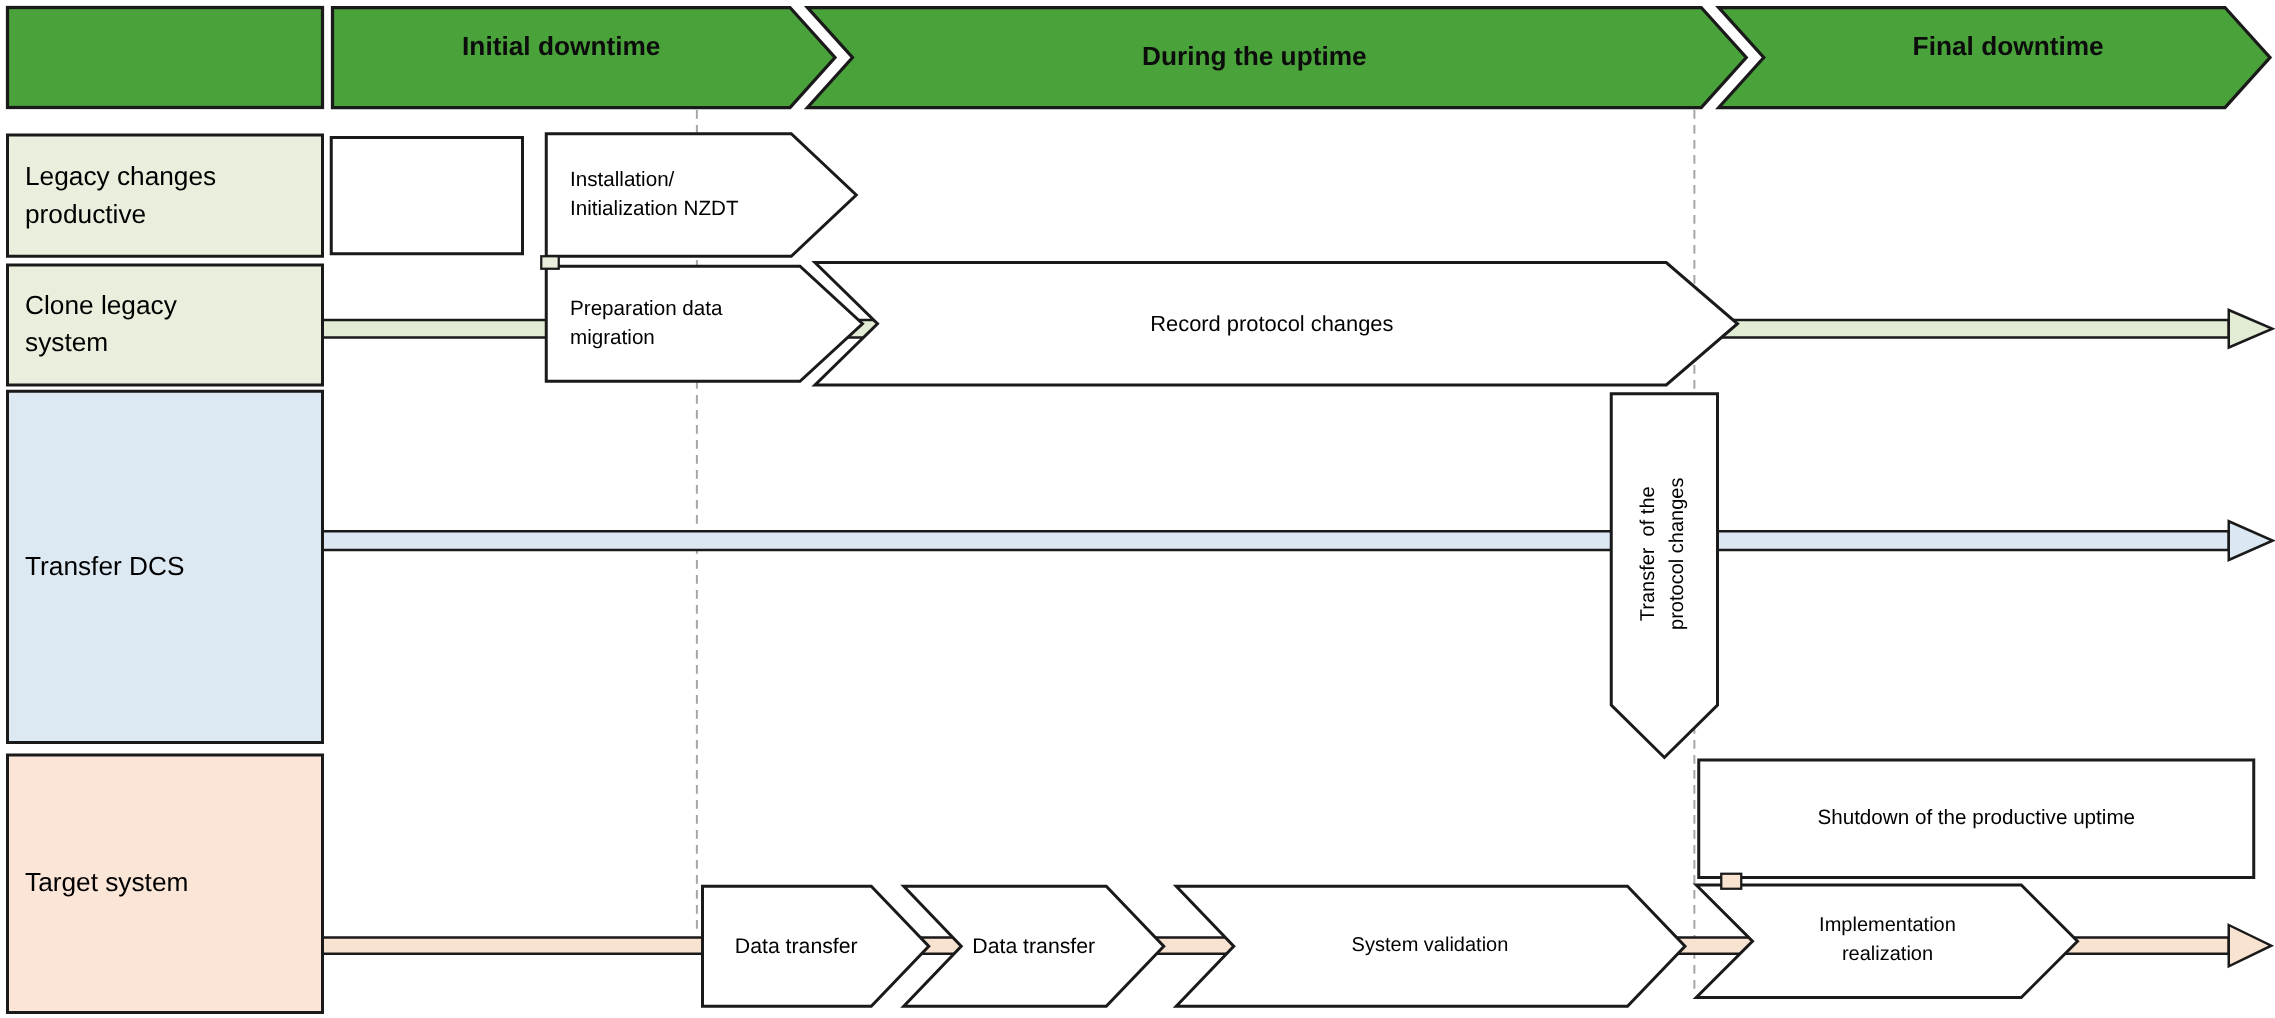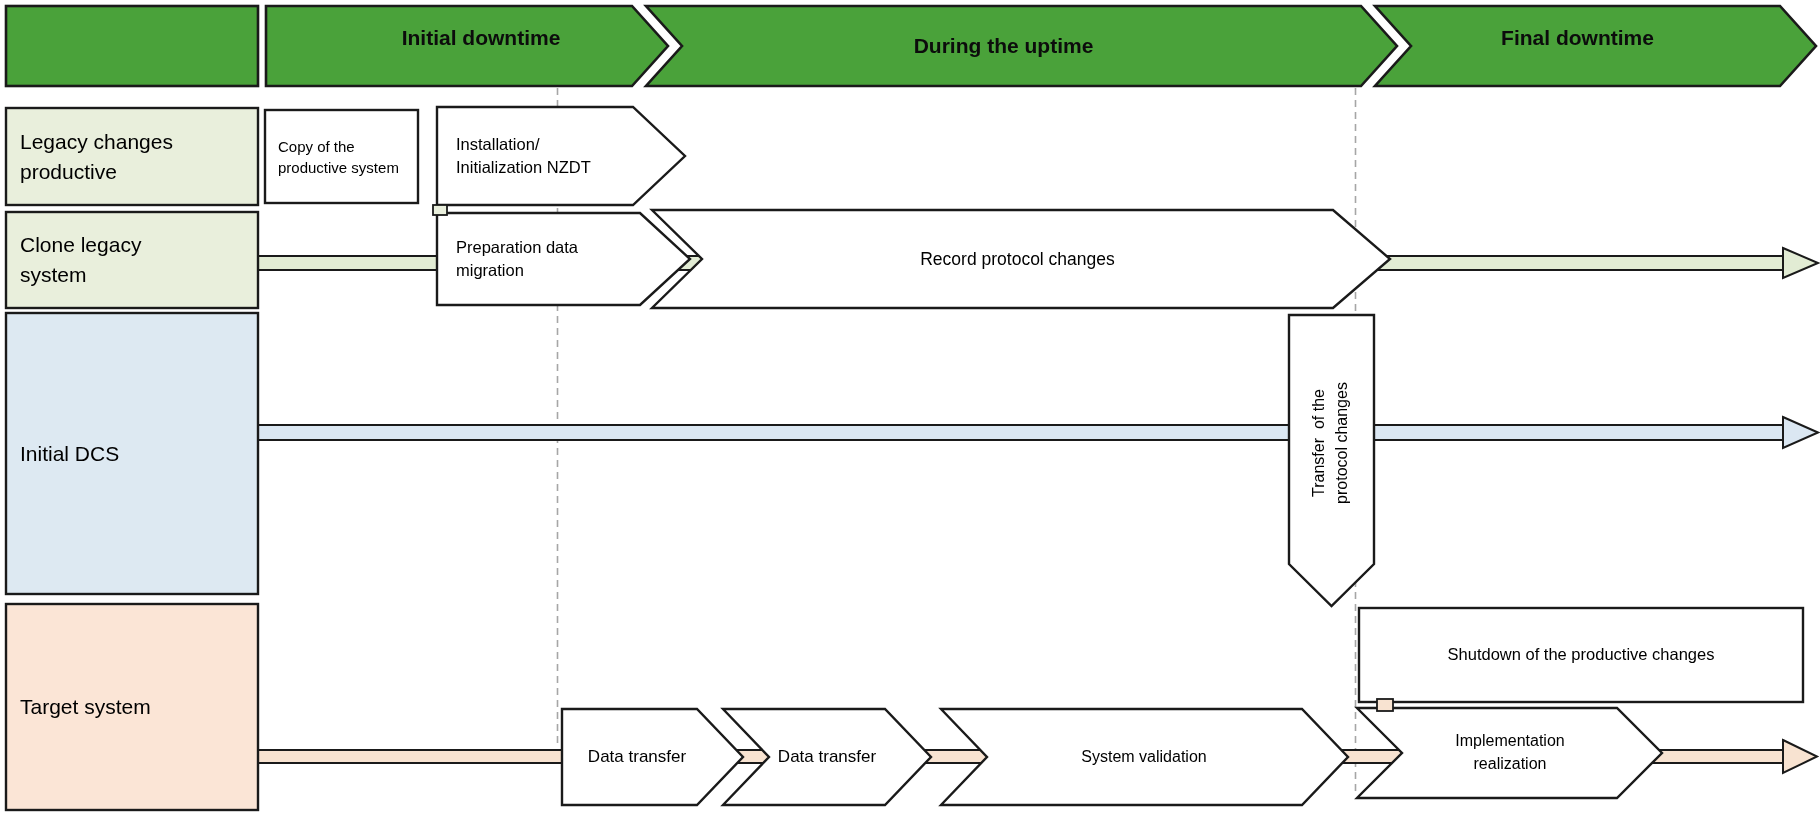--- a/index.html
+++ b/index.html
@@ -56,35 +56,34 @@
     <polygon points="266,6 632,6 668,46 632,86 266,86" stroke="#1a1a1a" stroke-width="2.6" fill="#4aa23a"></polygon>
     <polygon points="646,6 1361,6 1397,46 1361,86 646,86 682,46" stroke="#1a1a1a" stroke-width="2.6" fill="#4aa23a"></polygon>
     <polygon points="1375,6 1780,6 1816,46 1780,86 1375,86 1411,46" stroke="#1a1a1a" stroke-width="2.6" fill="#4aa23a"></polygon>
 
     <rect x="6" y="108" width="252" height="97" stroke="#1a1a1a" stroke-width="2.4" fill="#e9efdc"></rect>
     <rect x="6" y="212" width="252" height="96" stroke="#1a1a1a" stroke-width="2.4" fill="#e9efdc"></rect>
     <rect x="6" y="313" width="252" height="281" stroke="#1a1a1a" stroke-width="2.4" fill="#dde9f2"></rect>
     <rect x="6" y="604" width="252" height="206" stroke="#1a1a1a" stroke-width="2.4" fill="#fbe5d6"></rect>
   </svg>
 
-  <div class="lbl phase hc" style="left:266px;top:6px;width:366px;height:64px;margin-left:32px;">Initial downtime</div>
+  <div class="lbl phase hc" style="left:266px;top:6px;width:366px;height:64px;">Initial downtime</div>
   <div class="lbl phase hc" style="left:646px;top:6px;width:715px;height:80px;">During the uptime</div>
-  <div class="lbl phase hc" style="left:1375px;top:6px;width:405px;height:64px;text-align:right;">Final downtime</div>
+  <div class="lbl phase hc" style="left:1404px;top:6px;width:405px;height:64px;text-align:right;">Final downtime</div>
 
   <div class="lbl rowlbl" style="left:20px;top:108px;width:215px;height:97px;">Legacy changes productive</div>
   <div class="lbl rowlbl" style="left:20px;top:212px;width:180px;height:96px;">Clone legacy system</div>
-  <div class="lbl rowlbl" style="left:20px;top:313px;width:220px;height:281px;">Initial DCS</div>
+  <div class="lbl rowlbl" style="left:20px;top:313px;width:220px;height:281px;">Transfer DCS</div>
   <div class="lbl rowlbl" style="left:20px;top:604px;width:220px;height:206px;">Target system</div>
 
-  <div class="lbl task" style="left:278px;top:112px;width:122px;height:90px;font-size:15px;">Copy of the productive system</div>
   <div class="lbl task pre" style="left:456px;top:107px;width:200px;height:98px;">Installation/
 Initialization NZDT</div>
   <div class="lbl task" style="left:456px;top:213px;width:175px;height:92px;">Preparation data migration</div>
   <div class="lbl task hc" style="left:702px;top:210px;width:631px;height:98px;font-size:17.5px;">Record protocol changes</div>
   <div class="lbl task hc prew rot" style="left:1191px;top:403px;width:280px;height:80px;font-size:16px;">Transfer  of the
 protocol changes</div>
-  <div class="lbl task hc" style="left:1370px;top:608px;width:422px;height:94px;">Shutdown of the productive changes</div>
+  <div class="lbl task hc" style="left:1370px;top:608px;width:422px;height:94px;">Shutdown of the productive uptime</div>
   <div class="lbl task hc" style="left:562px;top:709px;width:150px;height:96px;font-size:17px;">Data transfer</div>
   <div class="lbl task hc" style="left:732px;top:709px;width:190px;height:96px;font-size:17px;">Data transfer</div>
   <div class="lbl task hc" style="left:1420px;top:708px;width:180px;height:90px;font-size:16px;">Implementation realization</div>
   <div class="lbl task hc" style="left:979px;top:709px;width:330px;height:96px;font-size:16px;">System validation</div>
 
 </div>
 
 </body></html>

